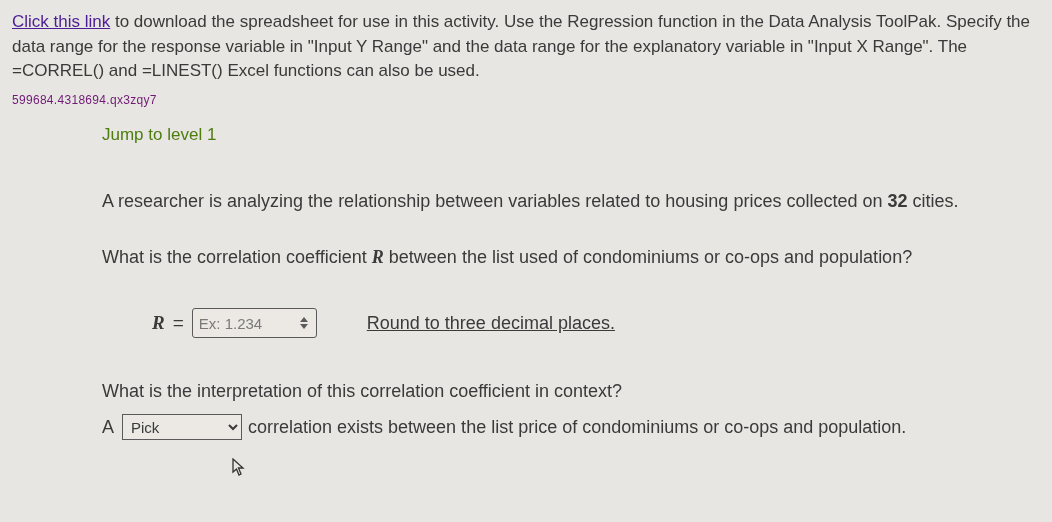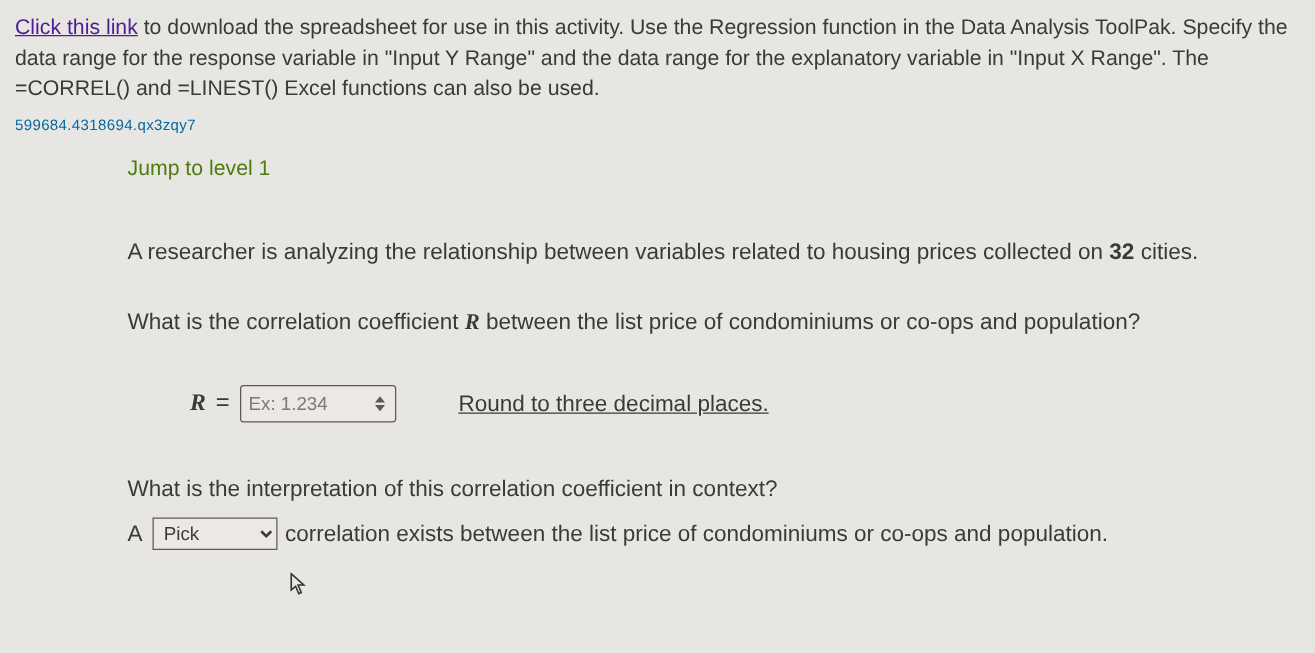--- a/index.html
+++ b/index.html
@@ -18,21 +18,21 @@
       line-height: 1.45;
     }
     .intro {
       margin-bottom: 8px;
     }
     .intro a {
       color: #4c1d95;
       text-decoration: underline;
     }
     .watermark {
-      color: #0369a1;
+      color: #701a75;
       font-size: 12px;
       letter-spacing: 0.3px;
       margin: 6px 0 14px 0;
     }
     .content {
       padding-left: 90px;
       padding-right: 20px;
     }
     .jump {
       color: #4d7c0f;
@@ -131,21 +131,21 @@
       font-size: 18px;
       gap: 6px;
     }
     .prefix-A {
       margin-right: 2px;
     }
     .pick-select {
       border: 1.5px solid #5a5a5a;
       background: #ece9e4;
       height: 26px;
-      width: 100px;
+      width: 120px;
       font-size: 15px;
       padding: 1px 4px;
       font-family: Arial, sans-serif;
       color: #3a3a3a;
     }
     .cursor {
       position: absolute;
       left: 232px;
       bottom: 46px;
       width: 14px;
@@ -162,21 +162,21 @@
 <div class="watermark">599684.4318694.qx3zqy7</div>
 
 <div class="content">
   <div class="jump">Jump to level 1</div>
 
   <div class="q1">
     <span>A researcher is analyzing the relationship between variables related to housing prices collected on </span><span class="bold">32</span><span> cities.</span>
   </div>
 
   <div class="q2">
-    <span>What is the correlation coefficient </span><span class="serif-i">R</span><span> between the list price of condominiums or co-ops and population?</span>
+    <span>What is the correlation coefficient </span><span class="serif-i">R</span><span> between the list used of condominiums or co-ops and population?</span>
   </div>
 
   <div class="equation-row">
     <span class="R-eq">R</span>
     <span class="eq-sign">=</span>
     <span class="num-input-wrap">
       <input class="num-input" type="text" placeholder="Ex: 1.234" style="">
       <span class="spinner">
         <span class="spin-up"></span>
         <span class="spin-down"></span>

